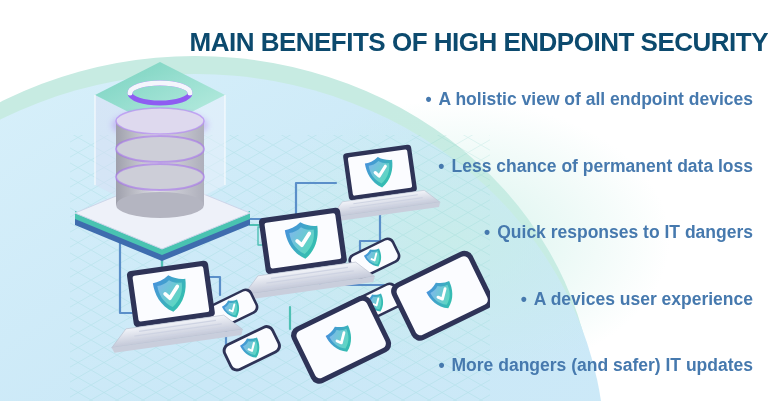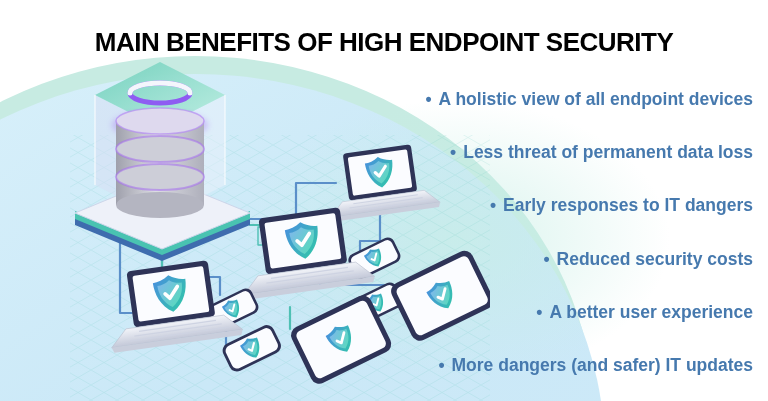--- a/index.html
+++ b/index.html
@@ -20,21 +20,21 @@
     z-index:0;
   }
   .wash-right{
     position:absolute; left:240px; top:100px; width:430px; height:280px;
     border-radius:50%;
     background:radial-gradient(closest-side, rgba(199,238,229,0.7), rgba(255,255,255,0));
     z-index:0;
   }
   .title{
     position:absolute; left:0; right:0; top:10px; z-index:3;
-    text-align:center; color:#000000; font-weight:bold;
+    text-align:right; color:#0c4a6e; font-weight:bold;
     font-size:26px; letter-spacing:-0.5px; white-space:nowrap;
   }
   .benefits{
     position:absolute; right:15px; top:90px; height:284px; z-index:3;
     display:flex; flex-direction:column; justify-content:space-between;
     align-items:flex-end; list-style:none; margin:0; padding:0;
   }
   .benefits li{
     color:#4679ae; font-weight:bold; font-size:17.5px;
     white-space:nowrap; line-height:18px;
@@ -179,20 +179,19 @@
     </g>
     <g>
       <use href="#laptop" transform="translate(116,218) rotate(-8) scale(1.05)"></use>
     </g>
   </svg>
 
   <h1 class="title">MAIN BENEFITS OF HIGH ENDPOINT SECURITY</h1>
 
   <ul class="benefits">
     <li><span class="dot">•</span><span>A holistic view of all endpoint devices</span></li>
-    <li><span class="dot">•</span><span>Less threat of permanent data loss</span></li>
-    <li><span class="dot">•</span><span>Early responses to IT dangers</span></li>
-    <li><span class="dot">•</span><span>Reduced security costs</span></li>
-    <li><span class="dot">•</span><span>A better user experience</span></li>
+    <li><span class="dot">•</span><span>Less chance of permanent data loss</span></li>
+    <li><span class="dot">•</span><span>Quick responses to IT dangers</span></li>
+    <li><span class="dot">•</span><span>A devices user experience</span></li>
     <li><span class="dot">•</span><span>More dangers (and safer) IT updates</span></li>
   </ul>
 
 </div>
 
 </body></html>

